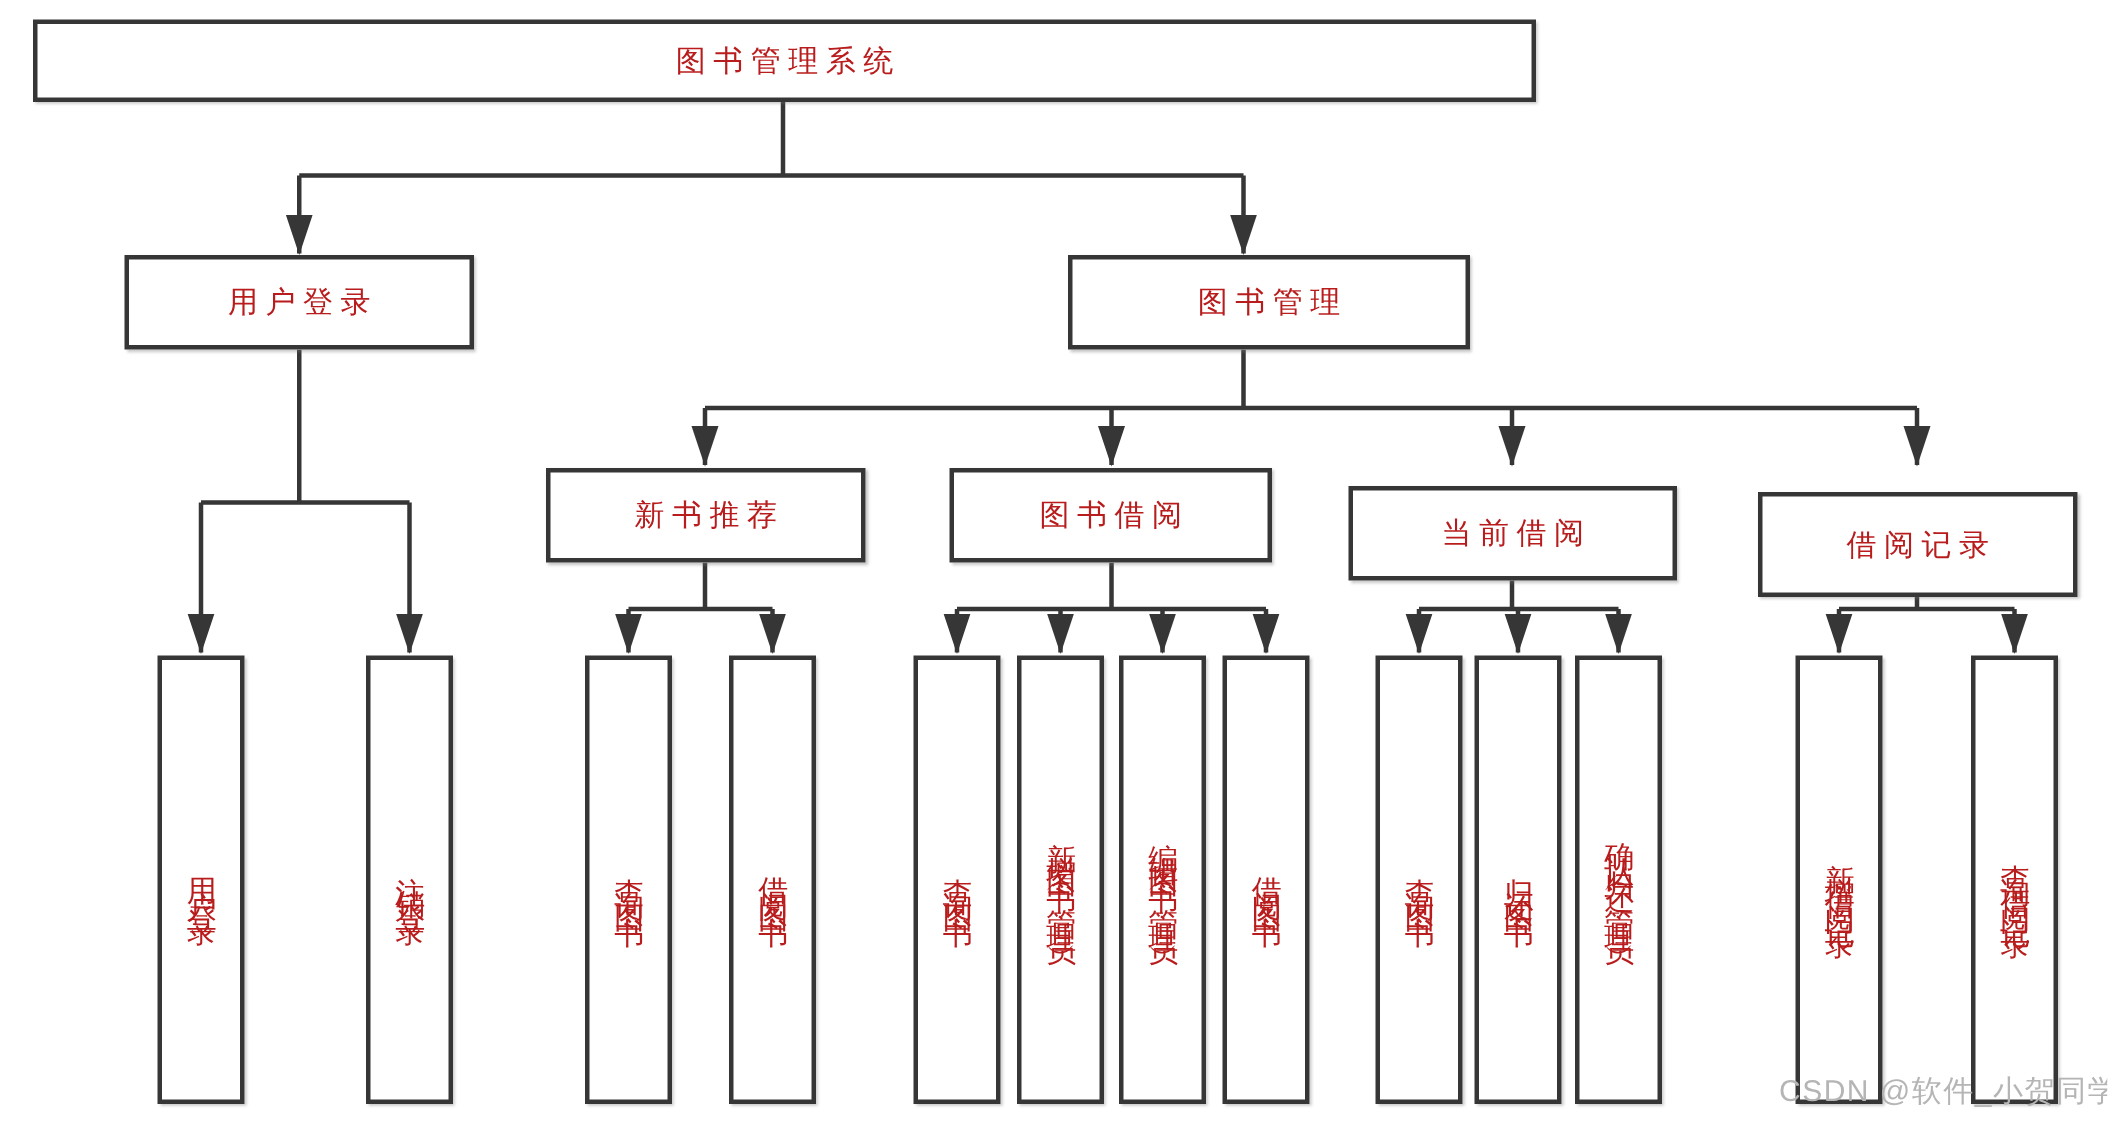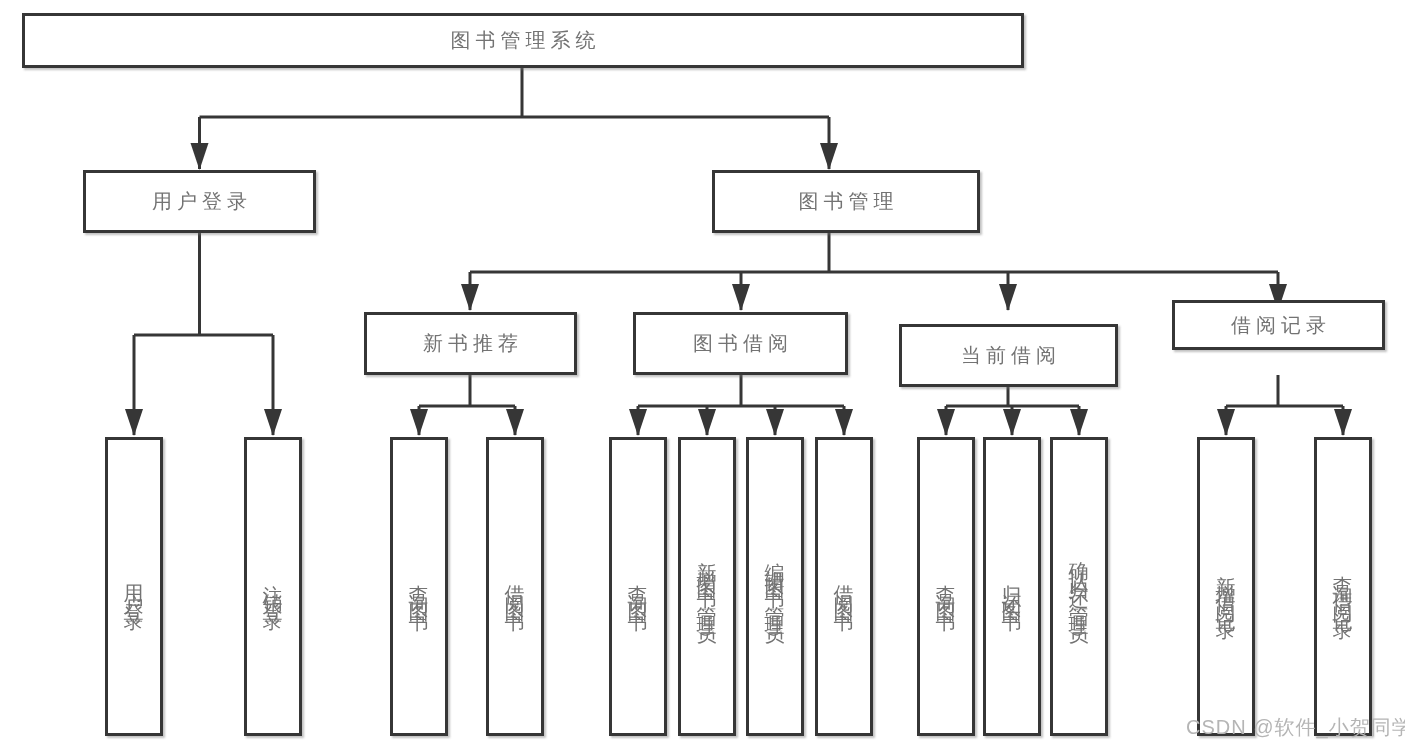--- a/index.html
+++ b/index.html
@@ -18,21 +18,21 @@
   }
   .node {
     position: absolute;
     box-sizing: border-box;
     background: #ffffff;
     border: 3px solid #363636;
     box-shadow: 1.5px 1.5px 2px rgba(120,120,120,0.45);
     display: flex;
     align-items: center;
     justify-content: center;
-    color: #737373;
+    color: #b91c1c;
     z-index: 2;
   }
   .hbox {
     font-size: 20px;
     letter-spacing: 5px;
     text-indent: 5px;
     white-space: nowrap;
   }
   .vbox {
     writing-mode: vertical-rl;
@@ -101,21 +101,21 @@
   </svg>
 
   <div class="node hbox" style="left:22px; top:13px; width:1002px; height:55px;">图书管理系统</div>
 
   <div class="node hbox" style="left:83px; top:170px; width:233px; height:63px;">用户登录</div>
   <div class="node hbox" style="left:712px; top:170px; width:268px; height:63px;">图书管理</div>
 
   <div class="node hbox" style="left:633px; top:312px; width:215px; height:63px;">图书借阅</div>
   <div class="node hbox" style="left:364px; top:312px; width:213px; height:63px;">新书推荐</div>
   <div class="node hbox" style="left:899px; top:312px; width:219px; height:63px;margin-top:12px;">当前借阅</div>
-  <div class="node hbox" style="left:1172px; top:300px; width:213px; height:50px;">借阅记录</div>
+  <div class="node hbox" style="left:1172px; top:328px; width:213px; height:70px;">借阅记录</div>
 
   <div class="node vbox" style="left:105px; top:437px; width:58px; height:299px;">用户登录</div>
   <div class="node vbox" style="left:244px; top:437px; width:58px; height:299px;">注销登录</div>
 
   <div class="node vbox" style="left:390px; top:437px; width:58px; height:299px;">查询图书</div>
   <div class="node vbox" style="left:486px; top:437px; width:58px; height:299px;">借阅图书</div>
 
   <div class="node vbox" style="left:609px; top:437px; width:58px; height:299px;">查询图书</div>
   <div class="node vbox" style="left:678px; top:437px; width:58px; height:299px;">新增图书（管理员）</div>
   <div class="node vbox" style="left:746px; top:437px; width:58px; height:299px;">编辑图书（管理员）</div>

